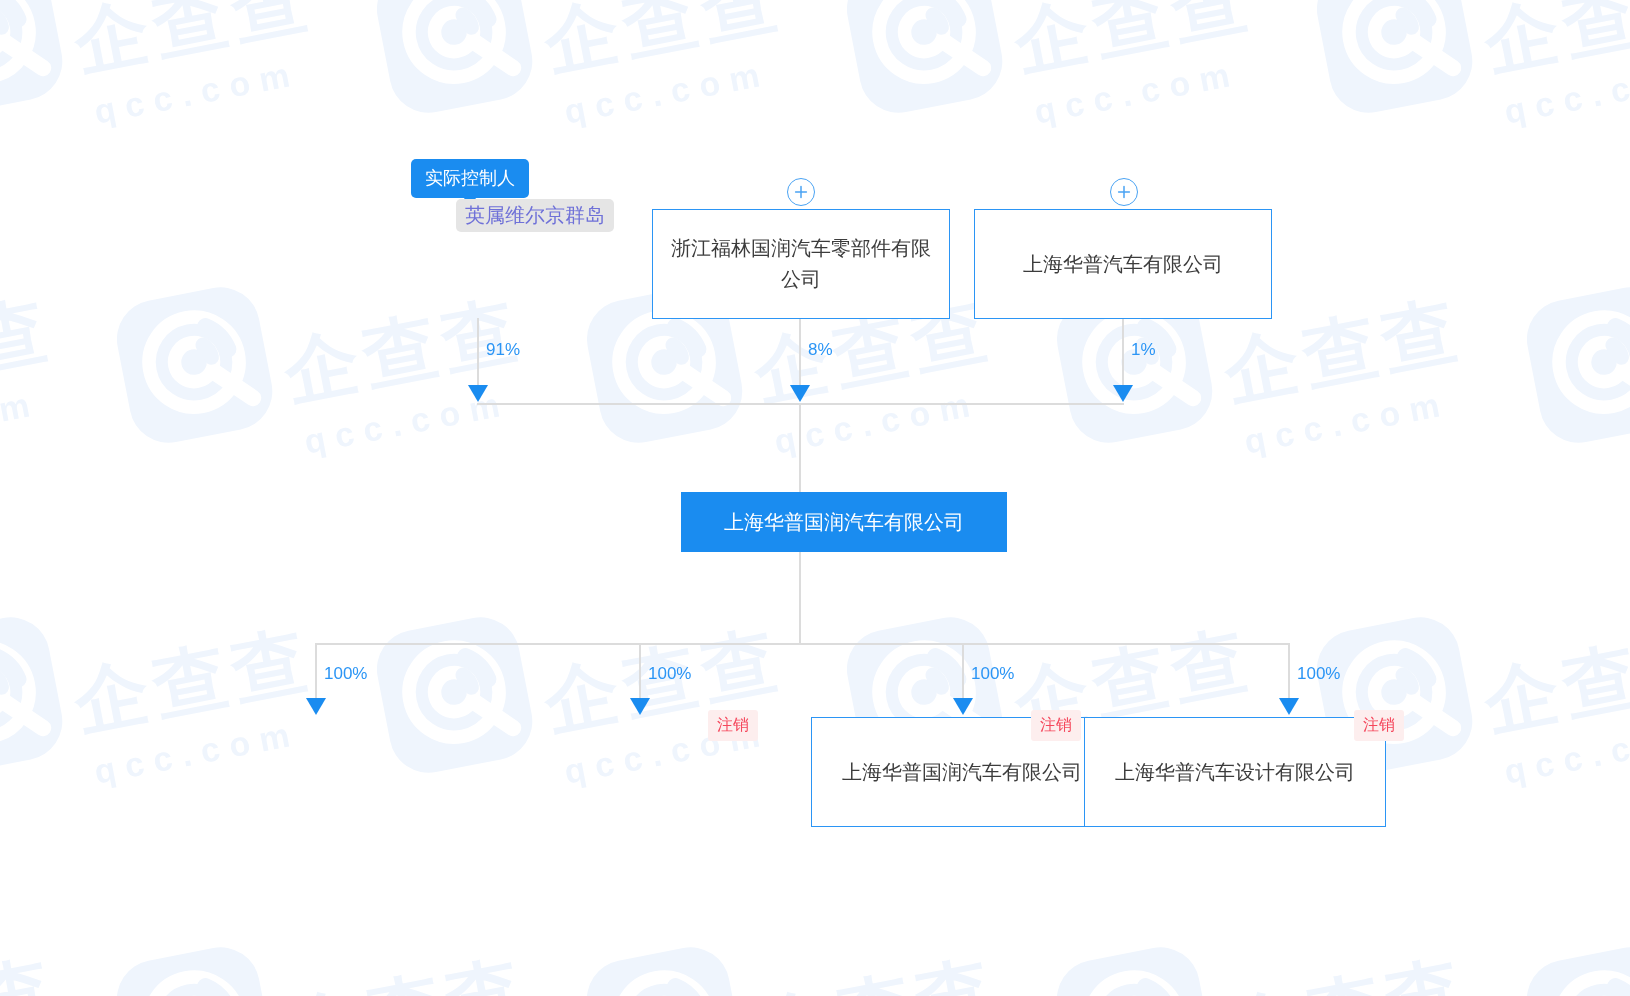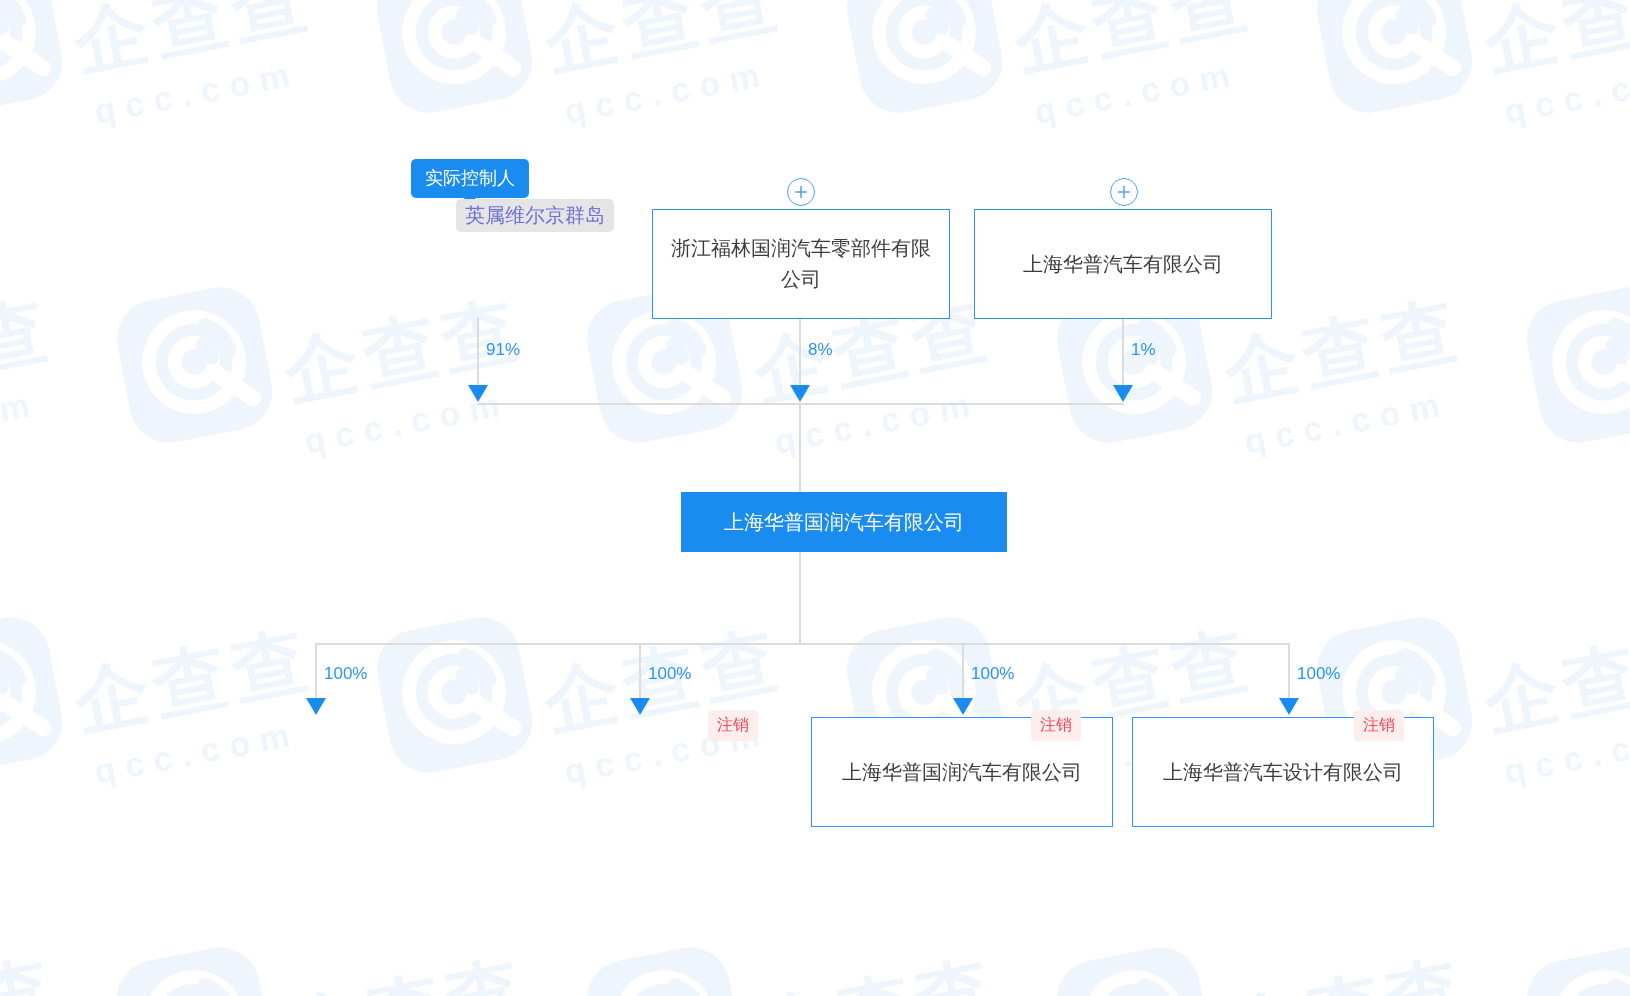--- a/index.html
+++ b/index.html
@@ -461,20 +461,20 @@
     <span>注销</span>
   </div>
 
   <div class="node" style="left:811px; top:717px; width:302px; height:110px;">
     <div class="node-label">上海华普国润汽车有限公司</div>
   </div>
   <div class="status-badge" style="left:1031px; top:710px;">
     <span>注销</span>
   </div>
 
-  <div class="node" style="left:1132px; top:717px; width:302px; height:110px;">
+  <div class="node" style="left:1084px; top:717px; width:302px; height:110px;">
     <div class="node-label">上海华普汽车设计有限公司</div>
   </div>
   <div class="status-badge" style="left:1354px; top:710px;">
     <span>注销</span>
   </div>
 
 </div>
 
 </body></html>

